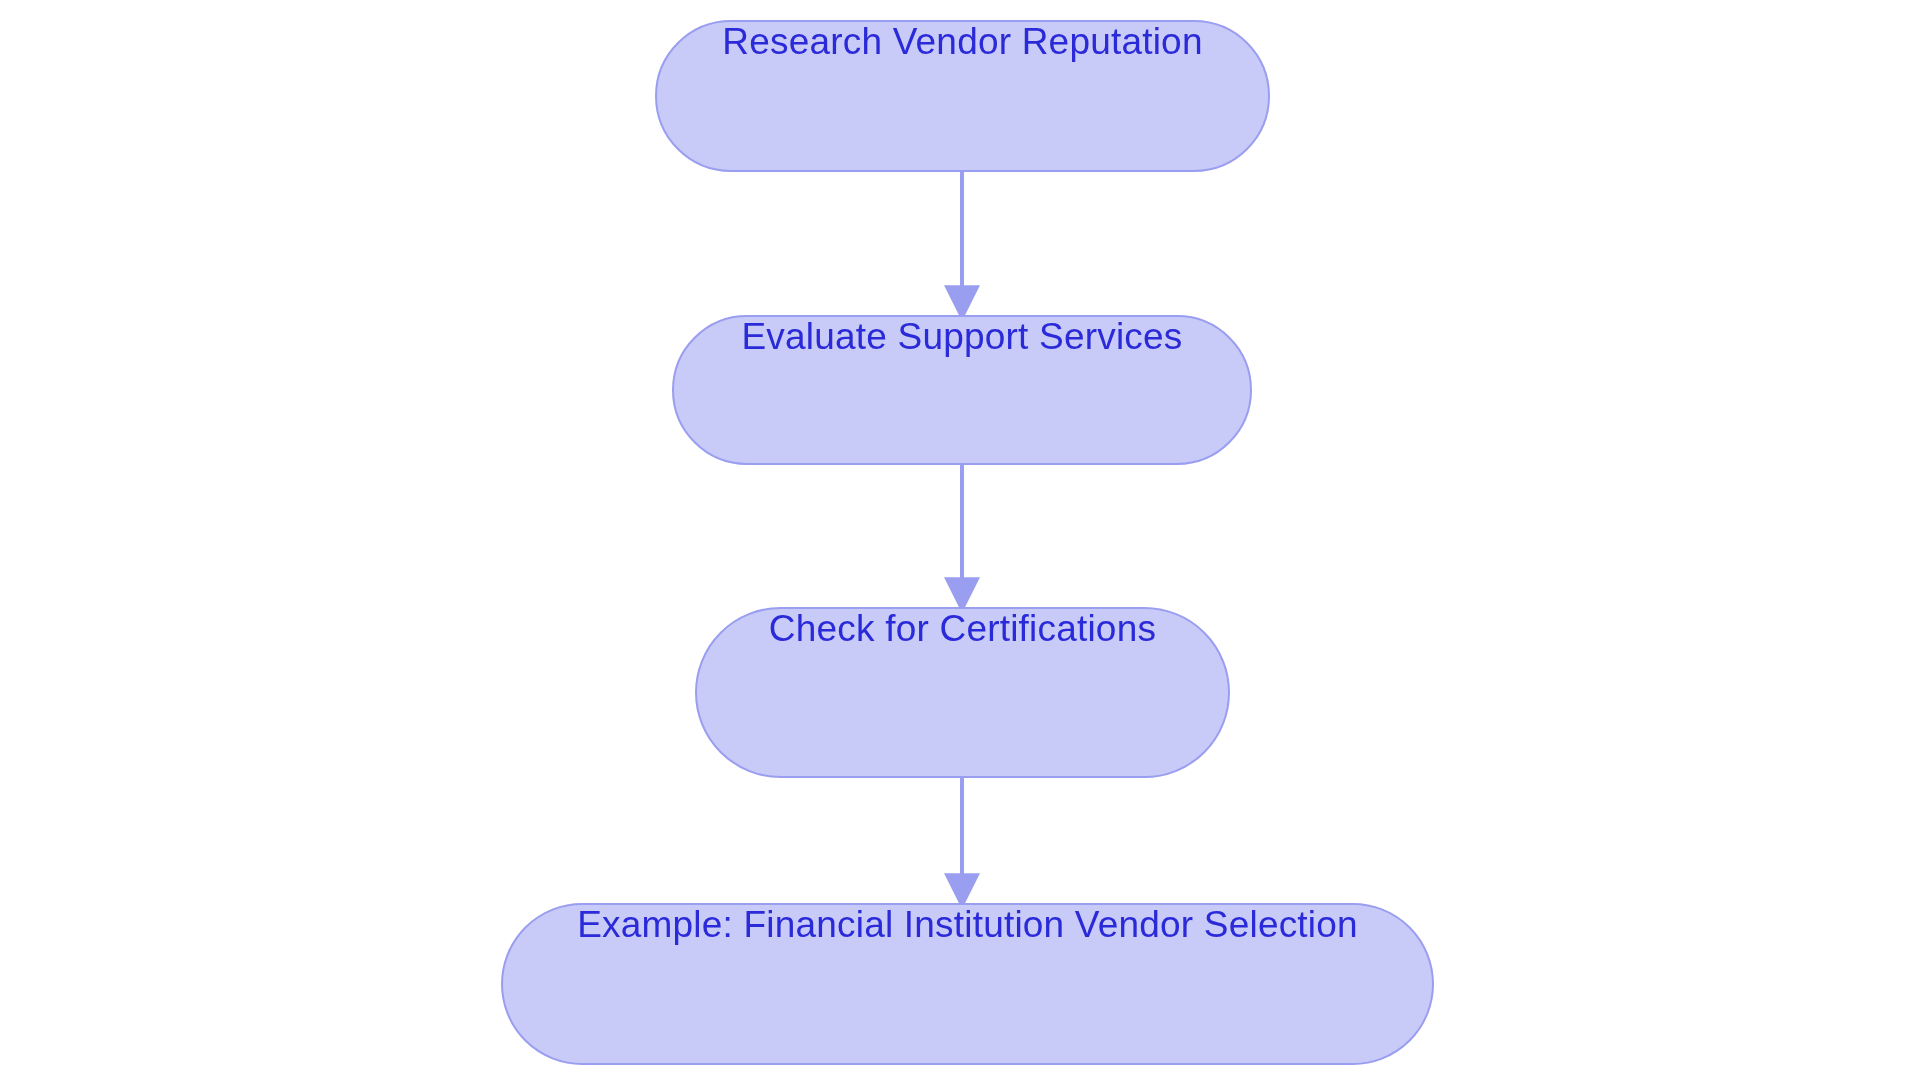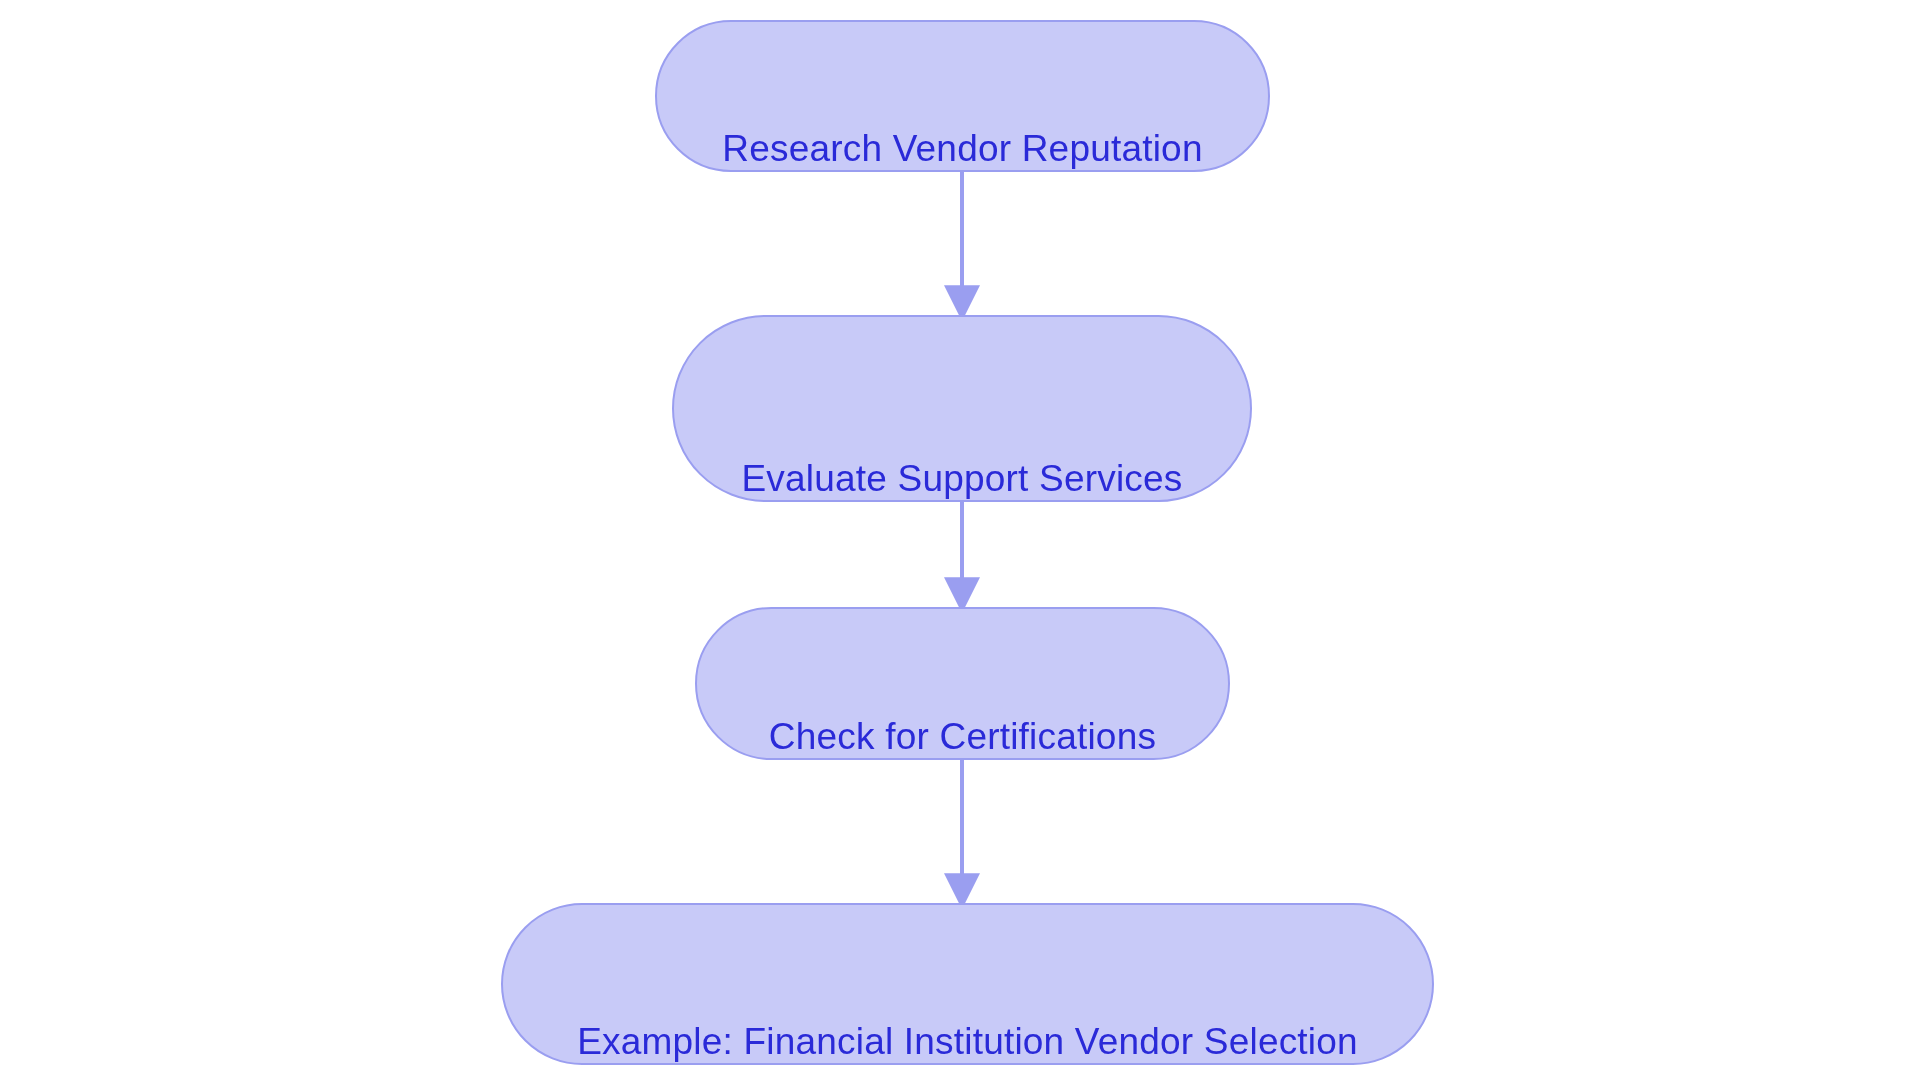--- a/index.html
+++ b/index.html
@@ -26,21 +26,21 @@
     left: 0;
     top: 0;
     width: 1920px;
     height: 1083px;
   }
 
   .flow-node {
     position: absolute;
     box-sizing: border-box;
     display: flex;
-    align-items: flex-end;
+    align-items: flex-start;
     justify-content: center;
     background: #c8caf8;
     border: 2px solid #9a9ef0;
     border-radius: 999px;
     z-index: 2;
   }
 
   .flow-node-label {
     color: #2a2ad8;
     font-family: "Liberation Sans", sans-serif;
@@ -51,24 +51,24 @@
     white-space: nowrap;
     text-align: center;
     user-select: none;
   }
 
   
   #node-research-vendor-reputation {
     left: 655px;  top: 20px;  width: 615px;  height: 152px;
   }
   #node-evaluate-support-services {
-    left: 672px;  top: 315px; width: 580px;  height: 187px;
+    left: 672px;  top: 315px; width: 580px;  height: 150px;
   }
   #node-check-for-certifications {
-    left: 695px;  top: 607px; width: 535px;  height: 153px;
+    left: 695px;  top: 607px; width: 535px;  height: 171px;
   }
   #node-example-financial-institution {
     left: 501px;  top: 903px; width: 933px;  height: 162px;
   }
 </style>
 </head>
 <body>
 
 <div id="flowchart-canvas">
 

